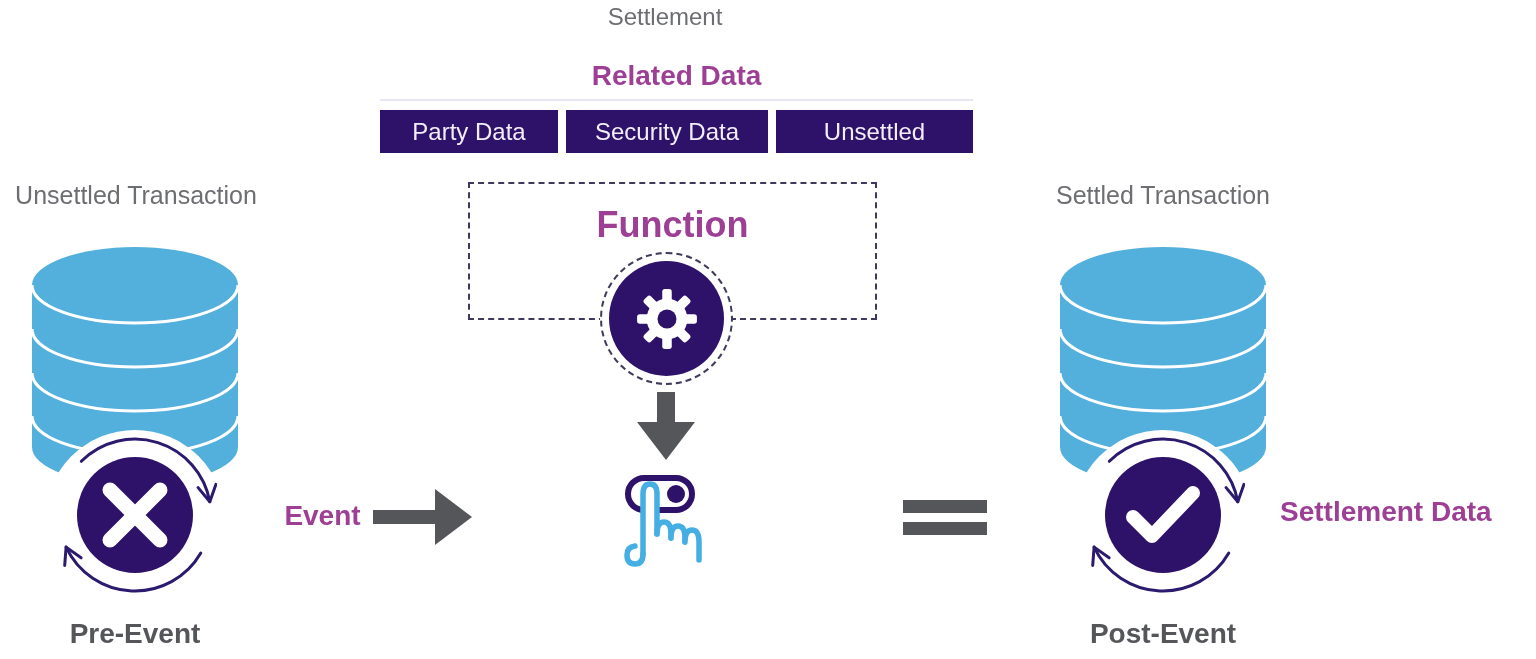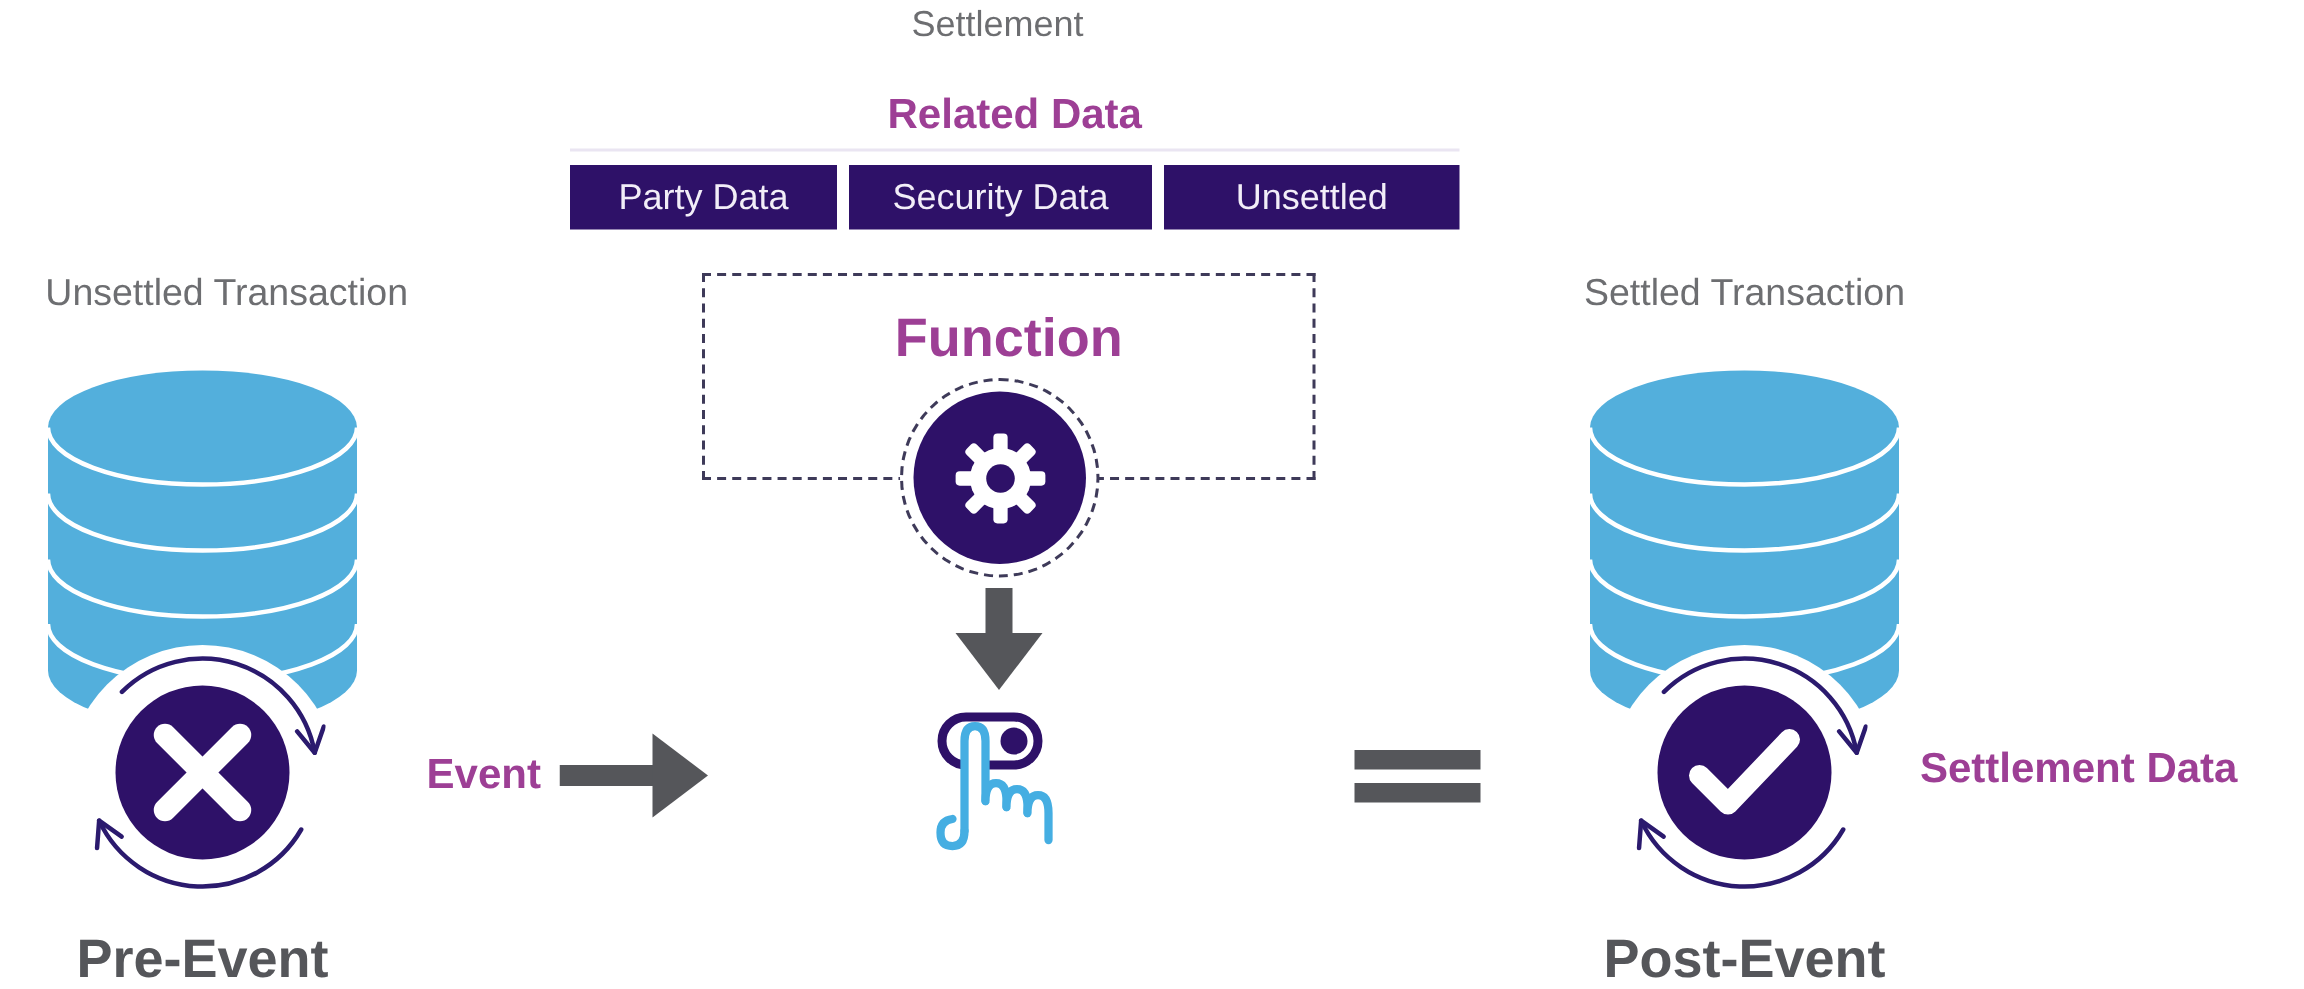--- a/index.html
+++ b/index.html
@@ -5,21 +5,21 @@
   html,body{margin:0;padding:0;background:#fff;}
   #canvas{
     position:relative;width:1536px;height:659px;background:#fff;overflow:hidden;
     font-family:"Liberation Sans", sans-serif;
     padding-left:48px;
   }
   .abs{position:absolute;}
   .ctr{text-align:center;}
   .gray-label{color:var(--gray,#6D6E71);font-size:25px;font-weight:400;}
   .magenta{color:var(--magenta,#9D3F95);font-weight:700;}
-  .caption{color:var(--dark_gray,#55565A);font-size:36px;font-weight:700;text-align:center;}
+  .caption{color:var(--dark_gray,#55565A);font-size:28px;font-weight:700;text-align:center;}
 
   
   #title{left:380px;top:3px;width:570px;font-size:24px;color:var(--gray,#6D6E71);}
   #related-heading{left:380px;top:60px;width:593px;font-size:28px;}
   #related-divider{left:380px;top:99px;width:593px;height:2px;background:#EAE5F2;}
   #chips{left:380px;top:110px;height:43px;display:flex;gap:8px;}
   .chip{
     background:var(--purple,#2E1168);color:#F2EEF8;font-size:24px;
     display:flex;align-items:center;justify-content:center;height:43px;
   }
@@ -29,21 +29,21 @@
   #function-box{left:468px;top:182px;width:409px;height:138px;border:2px dashed var(--dash,#3E3A59);box-sizing:border-box;}
   #function-label{left:468px;top:204px;width:409px;font-size:36px;}
   #gear-ring{left:600px;top:252px;width:133px;height:133px;border:2px dashed var(--dash,#3E3A59);border-radius:50%;background:#fff;box-sizing:border-box;}
   #gear-circle{left:609px;top:261px;width:115px;height:115px;border-radius:50%;background:var(--purple,#2E1168);display:flex;align-items:center;justify-content:center;}
   #down-arrow{left:636px;top:392px;}
   #toggle-hand{left:608px;top:474px;}
   #event-label{left:566px;top:620px;width:200px;font-size:28px;font-weight:600;color:var(--gray,#6D6E71);text-align:center;}
 
   
   .db-heading{top:181px;}
-  #unsettled-heading{left:0px;width:272px;text-align:right;}
+  #unsettled-heading{left:0px;width:272px;}
   #settled-heading{left:1043px;width:240px;}
   #cyl-left{left:30px;top:237px;}
   #cyl-right{left:1058px;top:237px;}
   .white-cut{width:180px;height:180px;border-radius:50%;background:#fff;top:430px;}
   #cut-left{left:45px;} #cut-right{left:1073px;}
   .cycle{top:433px;} #cycle-left{left:53px;} #cycle-right{left:1081px;}
   .badge{width:116px;height:116px;border-radius:50%;background:var(--purple,#2E1168);top:457px;display:flex;align-items:center;justify-content:center;}
   #badge-left{left:77px;} #badge-right{left:1105px;}
   #pre-caption{left:34px;top:618px;width:202px;}
   #post-caption{left:1063px;top:618px;width:200px;}

